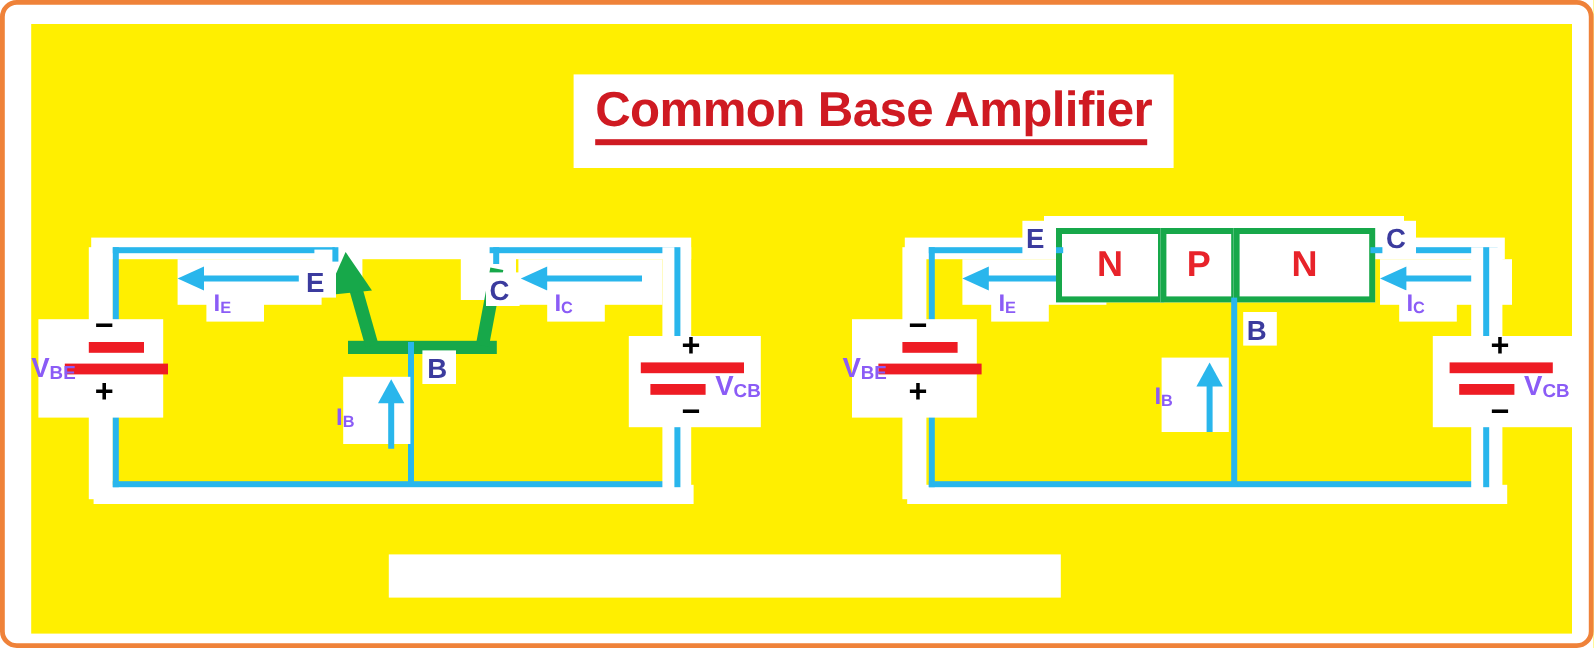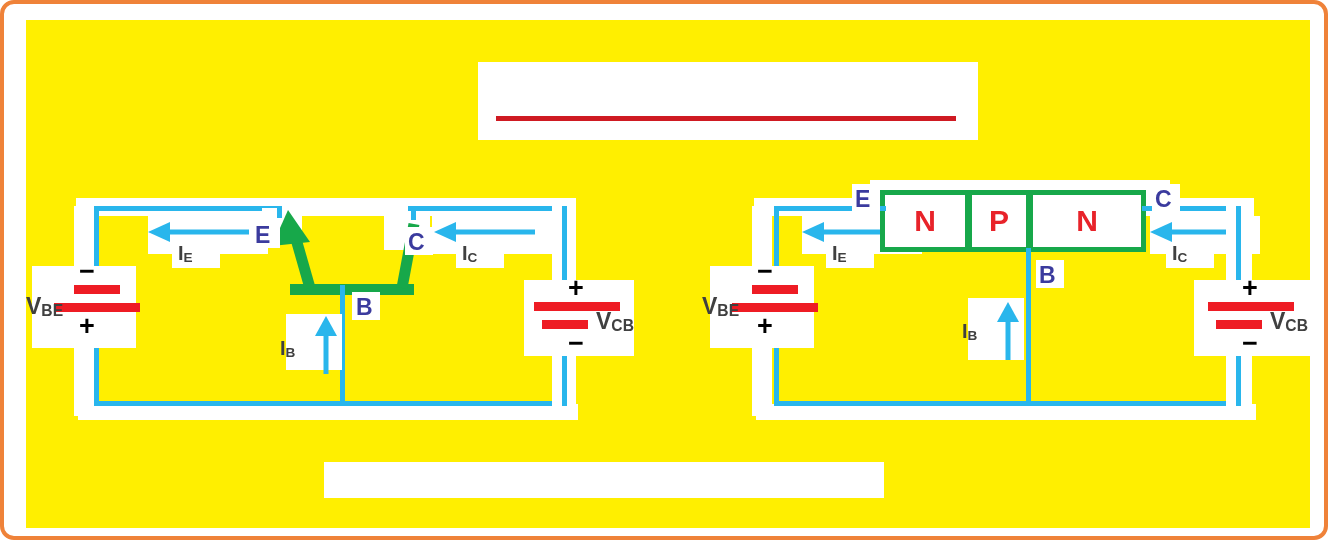--- a/index.html
+++ b/index.html
@@ -43,21 +43,21 @@
   }
   #title-rule4{
     position:absolute;left:470px;top:113px;width:460px;height:2px;background:#ffffff;
   }
   
   .wire{position:absolute;background:#29b6ec;}
   .wh{height:5px;}
   .wv{width:5px;}
   .patch{position:absolute;background:#ffffff;}
   .lbl{
-    position:absolute;color:#404040;font-weight:bold;white-space:nowrap;
+    position:absolute;color:#8b5cf6;font-weight:bold;white-space:nowrap;
   }
   .lbl sub{font-size:0.68em;font-weight:bold;vertical-align:-0.12em;}
   .term{
     position:absolute;color:#3b3b9e;font-weight:bold;font-size:23px;white-space:nowrap;
   }
   .plate{position:absolute;background:#ee1c24;height:9px;}
   .sign{position:absolute;color:#000000;font-weight:bold;font-size:27px;line-height:1;}
   .arrow{position:absolute;}
   .npn-box{
     position:absolute;box-sizing:border-box;
@@ -74,20 +74,21 @@
     font-size:29px;color:#3b3b9e;white-space:nowrap;
   }
 </style>
 </head>
 <body>
 
 <div id="frame">
   <div id="canvas">
 
     <div id="title-patch"></div>
+    <div id="title-text">Common Base Amplifier</div>
     <div id="title-rule"></div>
     <div id="title-rule2"></div>
     <div id="title-rule3"></div>
     <div id="title-rule4"></div>
 
     <div>
 
       <div class="patch" style="left:50px;top:178px;width:500px;height:18px;"></div>
       <div class="patch" style="left:52px;top:384px;width:500px;height:16px;"></div>
       <div class="patch" style="left:48px;top:186px;width:20px;height:210px;"></div>

